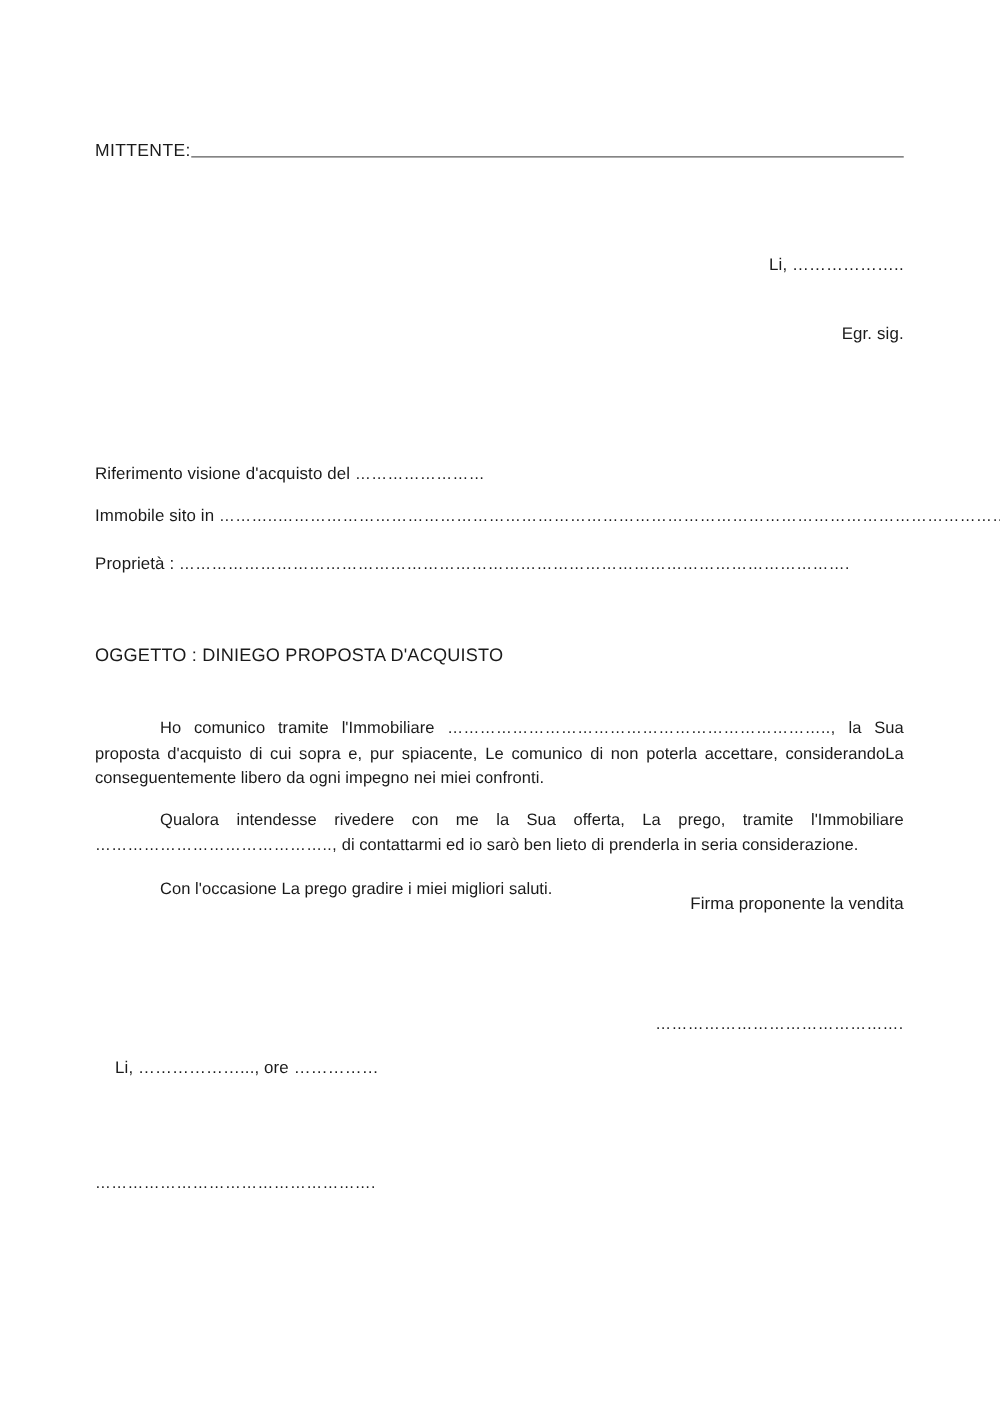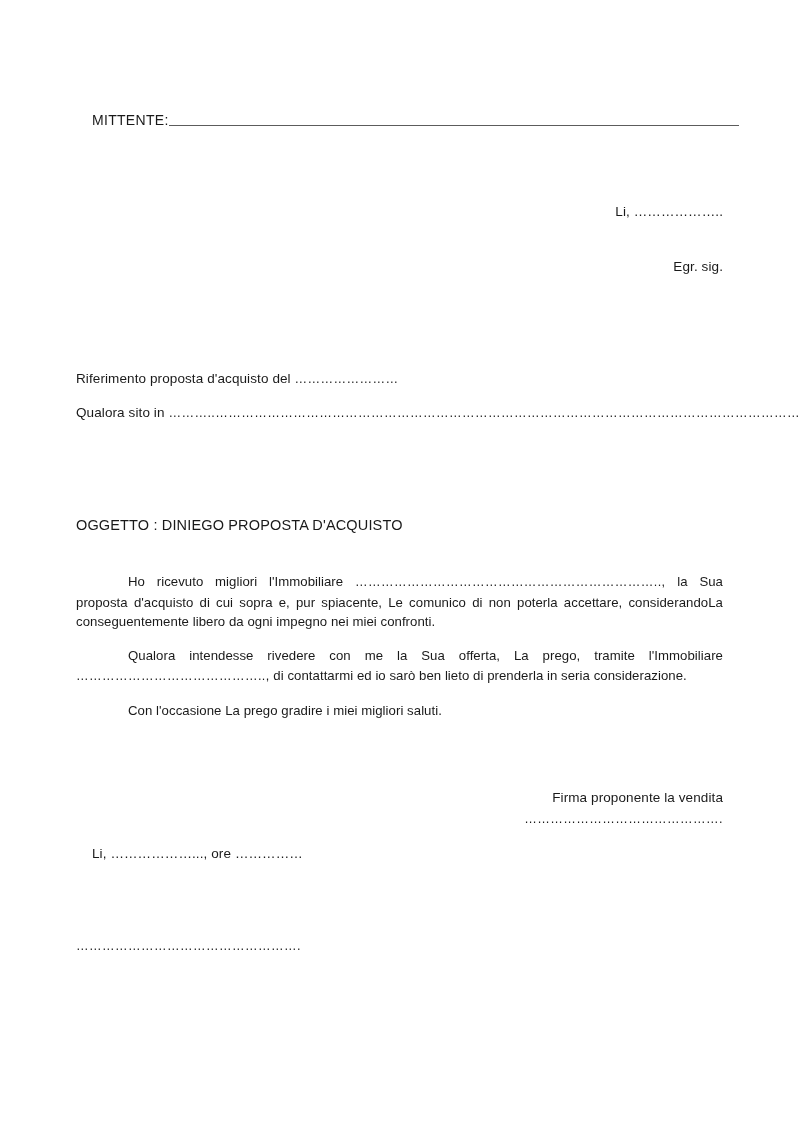--- a/index.html
+++ b/index.html
@@ -37,21 +37,21 @@
   }
   .body-t {
     font-size: 13.2px;
     line-height: 19.5px;
     letter-spacing: 0.05px;
   }
 
   
   .mittente-row {
     position: absolute;
-    left: 16px;
+    left: 0;
     top: 112px;
     width: 647px;
     display: flex;
     align-items: flex-end;
   }
   .mittente-label {
     font-size: 14px;
     line-height: 16px;
     letter-spacing: 0.3px;
     flex: 0 0 auto;
@@ -107,21 +107,21 @@
     text-indent: 52px;
   }
   .para-1 { top: 572px; }
   .para-2 { top: 646px; }
   .para-3 { top: 701px; text-align: left; }
 
   
   .firma {
     position: absolute;
     right: 0;
-    top: 791px;
+    top: 716px;
     text-align: center;
   }
   .firma-dots {
     position: absolute;
     right: 0;
     top: 812px;
     text-align: right;
   }
 
   
@@ -153,34 +153,38 @@
     <div class="mittente-row">
       <span class="mittente-label">MITTENTE:</span>
       <span class="mittente-rule"></span>
     </div>
 
     <div class="right-line li-top t">Li, ………………..</div>
 
     <div class="right-line egr-top t">Egr. sig.</div>
 
     <div class="ref ref-1 t">
-      <span>Riferimento proposta d'acquisto del</span>
+      <span>Riferimento visione d'acquisto del</span>
       <span class="dots">……………………</span>
     </div>
 
     <div class="ref ref-2 t">
-      <span>Qualora sito in</span>
+      <span>Immobile sito in</span>
       <span class="dots">………..…………………………………………………………………………………………………………………………………………………………………</span>
     </div>
 
+    <div class="ref ref-3 t">
+      <span>Proprietà :</span>
+      <span class="dots">…………………………………………………………………………………………………………….</span>
+    </div>
 
     <div class="oggetto">OGGETTO : DINIEGO PROPOSTA D'ACQUISTO</div>
 
     <div class="para para-1 body-t">
-      <span>Ho ricevuto migliori l'Immobiliare</span>
+      <span>Ho comunico tramite l'Immobiliare</span>
       <span class="dots">……………………………………………………………..,</span>
       <span>la Sua proposta d'acquisto di cui sopra e, pur spiacente, Le comunico di non poterla accettare, considerandoLa conseguentemente libero da ogni impegno nei miei confronti.</span>
     </div>
 
     <div class="para para-2 body-t">
       <span>Qualora intendesse rivedere con me la Sua offerta, La prego, tramite l'Immobiliare</span>
       <span class="dots">……………………………………..,</span>
       <span>di contattarmi ed io sarò ben lieto di prenderla in seria considerazione.</span>
     </div>
 

